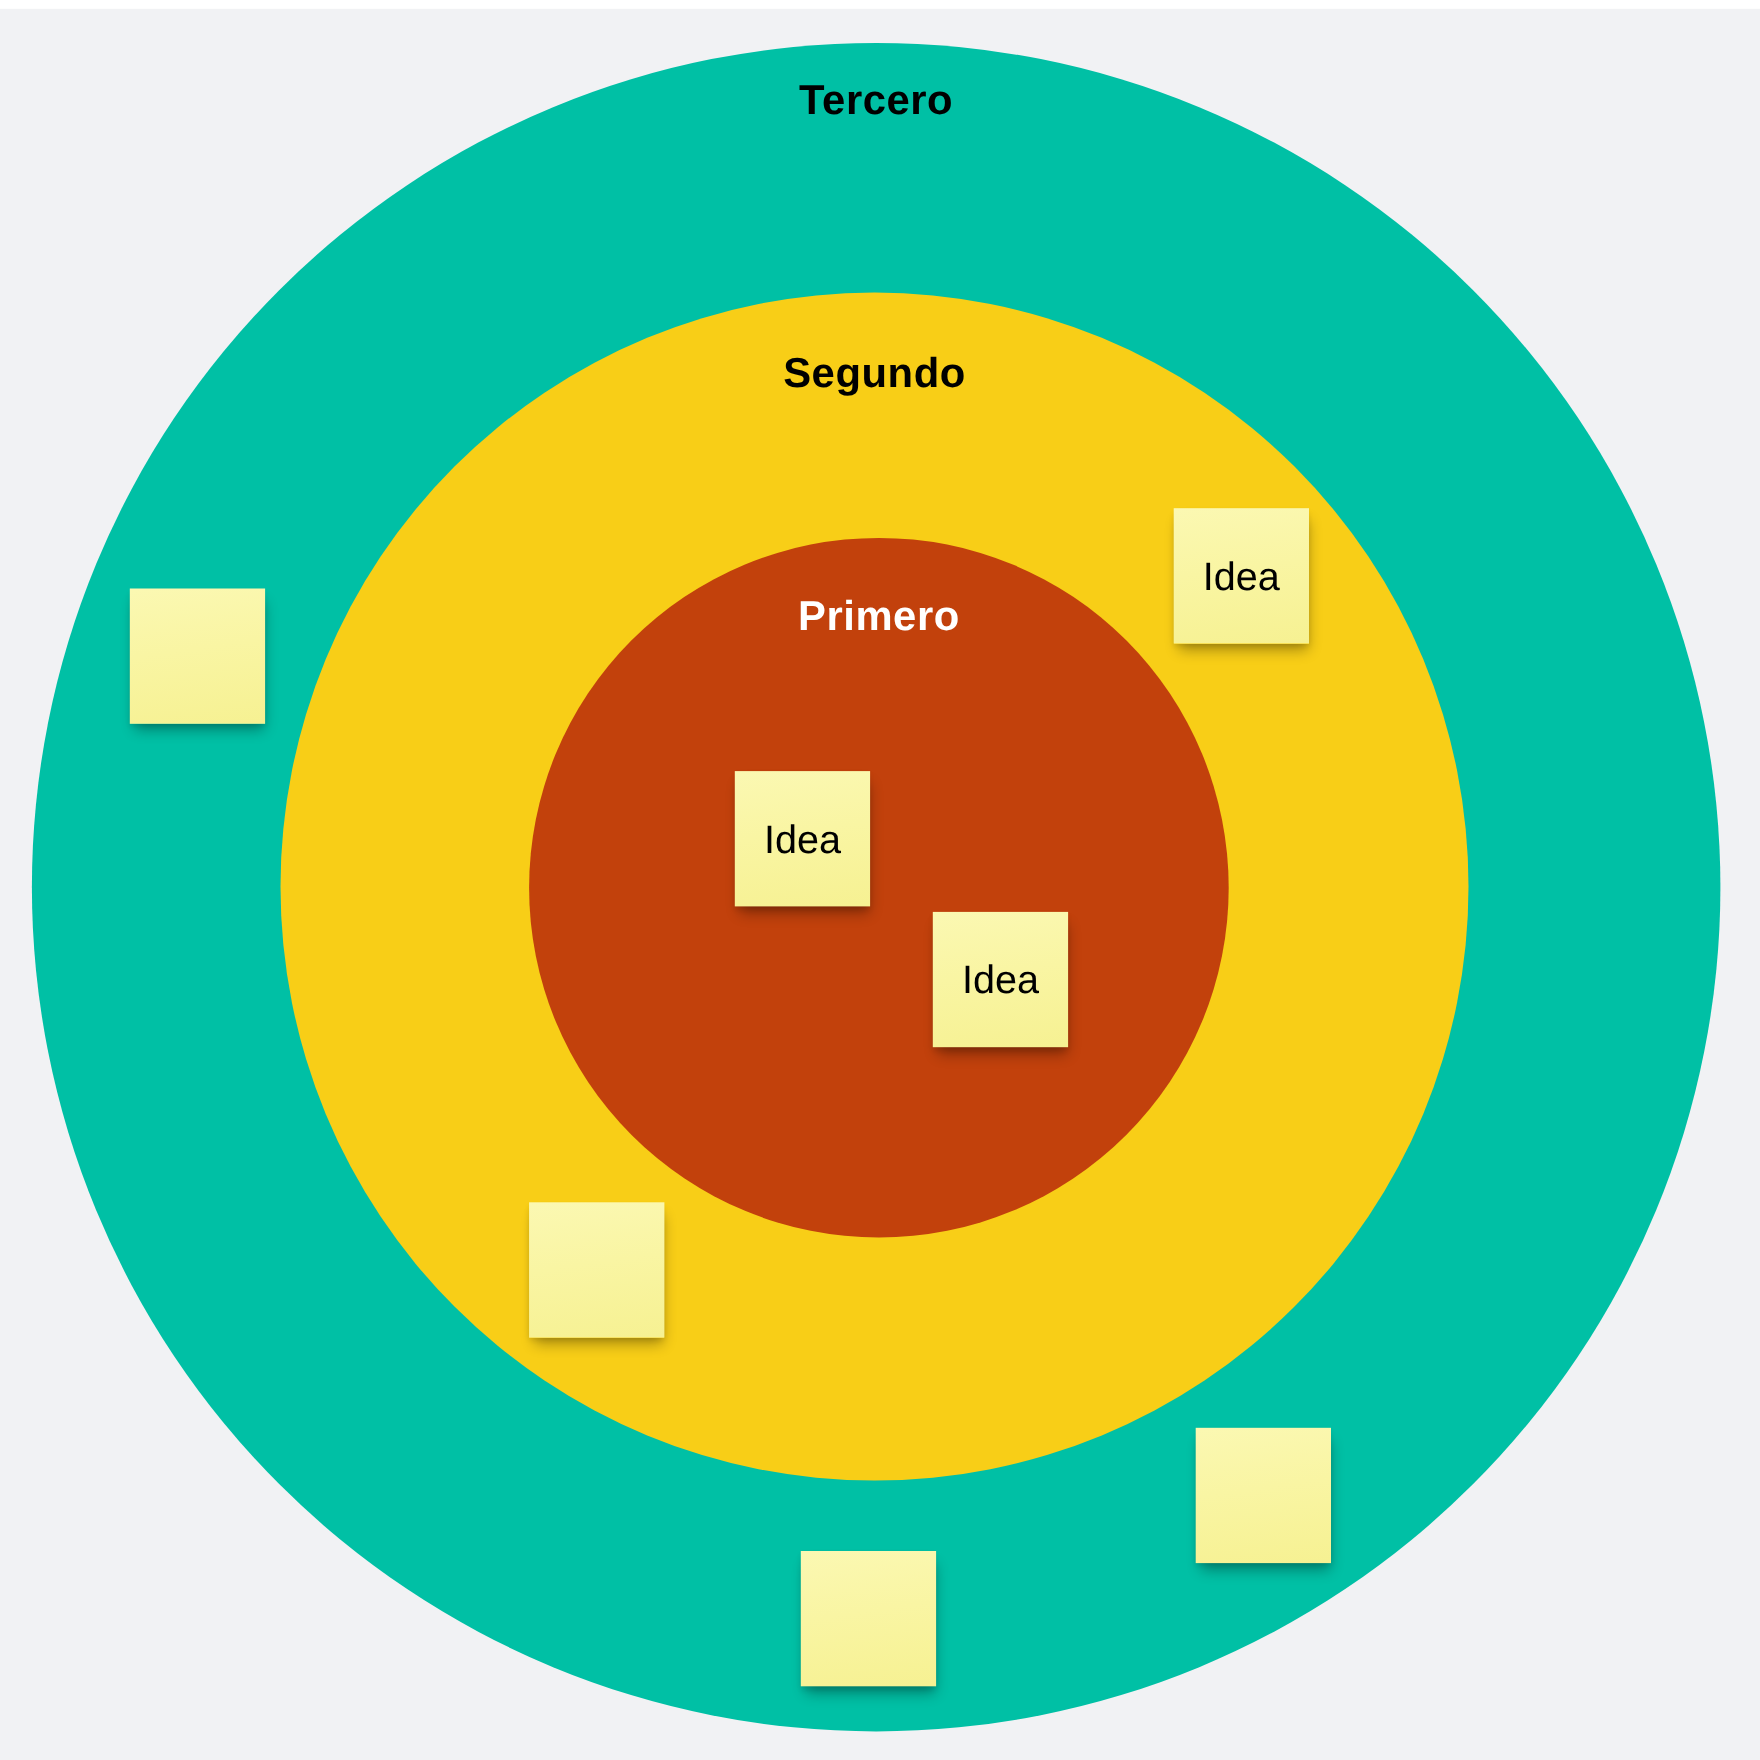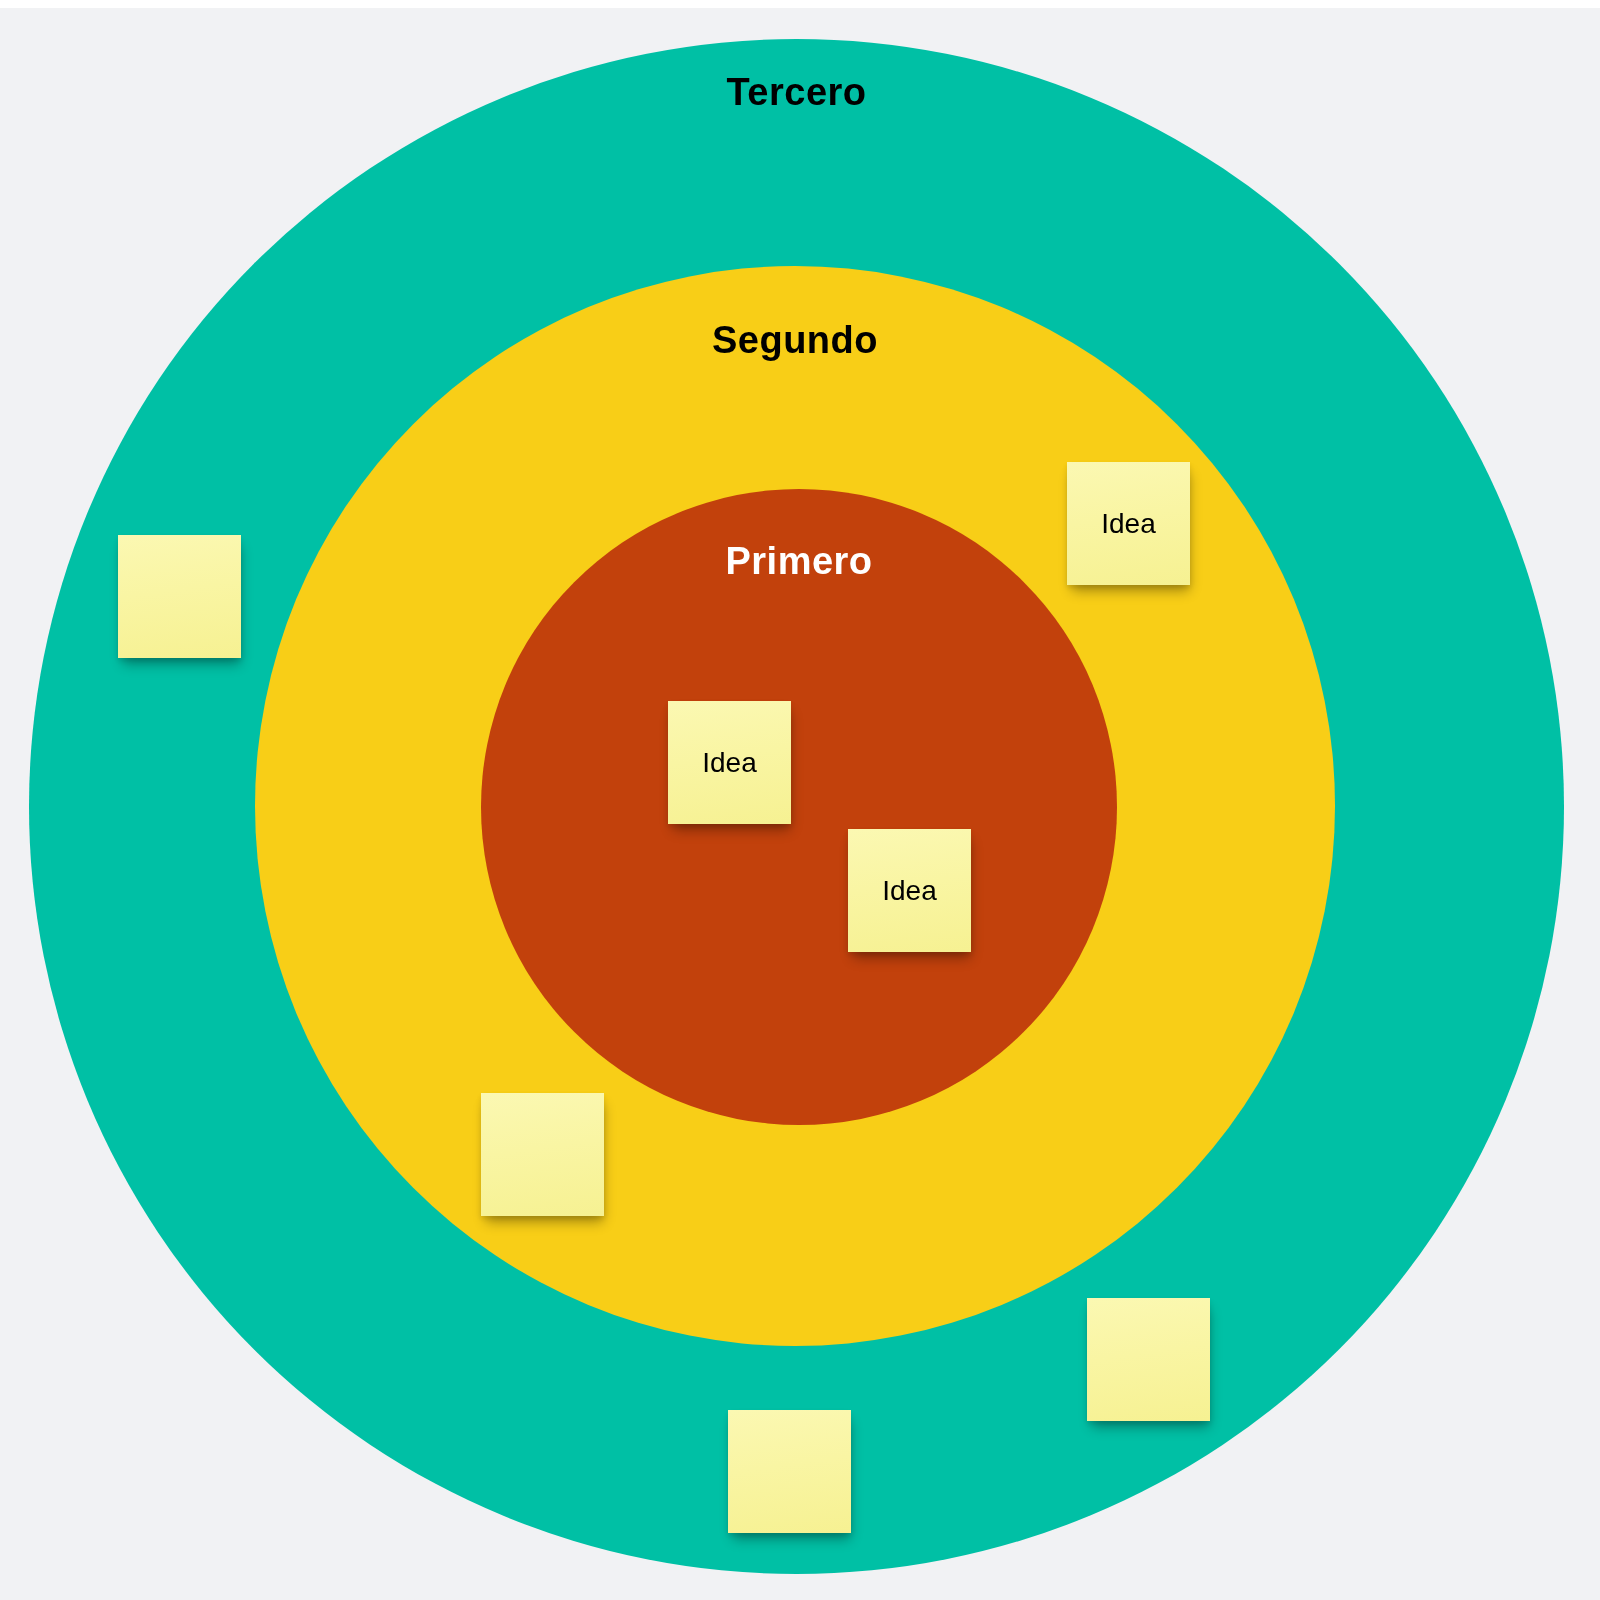--- a/index.html
+++ b/index.html
@@ -63,21 +63,21 @@
     width: 123px;
     height: 123px;
     background: linear-gradient(172deg, #FBF8B2 0%, #F9F5A3 45%, #F6F192 100%);
     box-shadow: 2px 9px 12px -3px rgba(0,0,0,0.33), 0 3px 5px rgba(0,0,0,0.10);
     display: flex;
     align-items: center;
     justify-content: center;
     z-index: 10;
   }
   .sticky-text {
-    font-size: 28px;
+    font-size: 36px;
     line-height: 34px;
     color: #000000;
     text-align: center;
   }
 </style>
 </head>
 <body>
 
 <div class="board">
 

